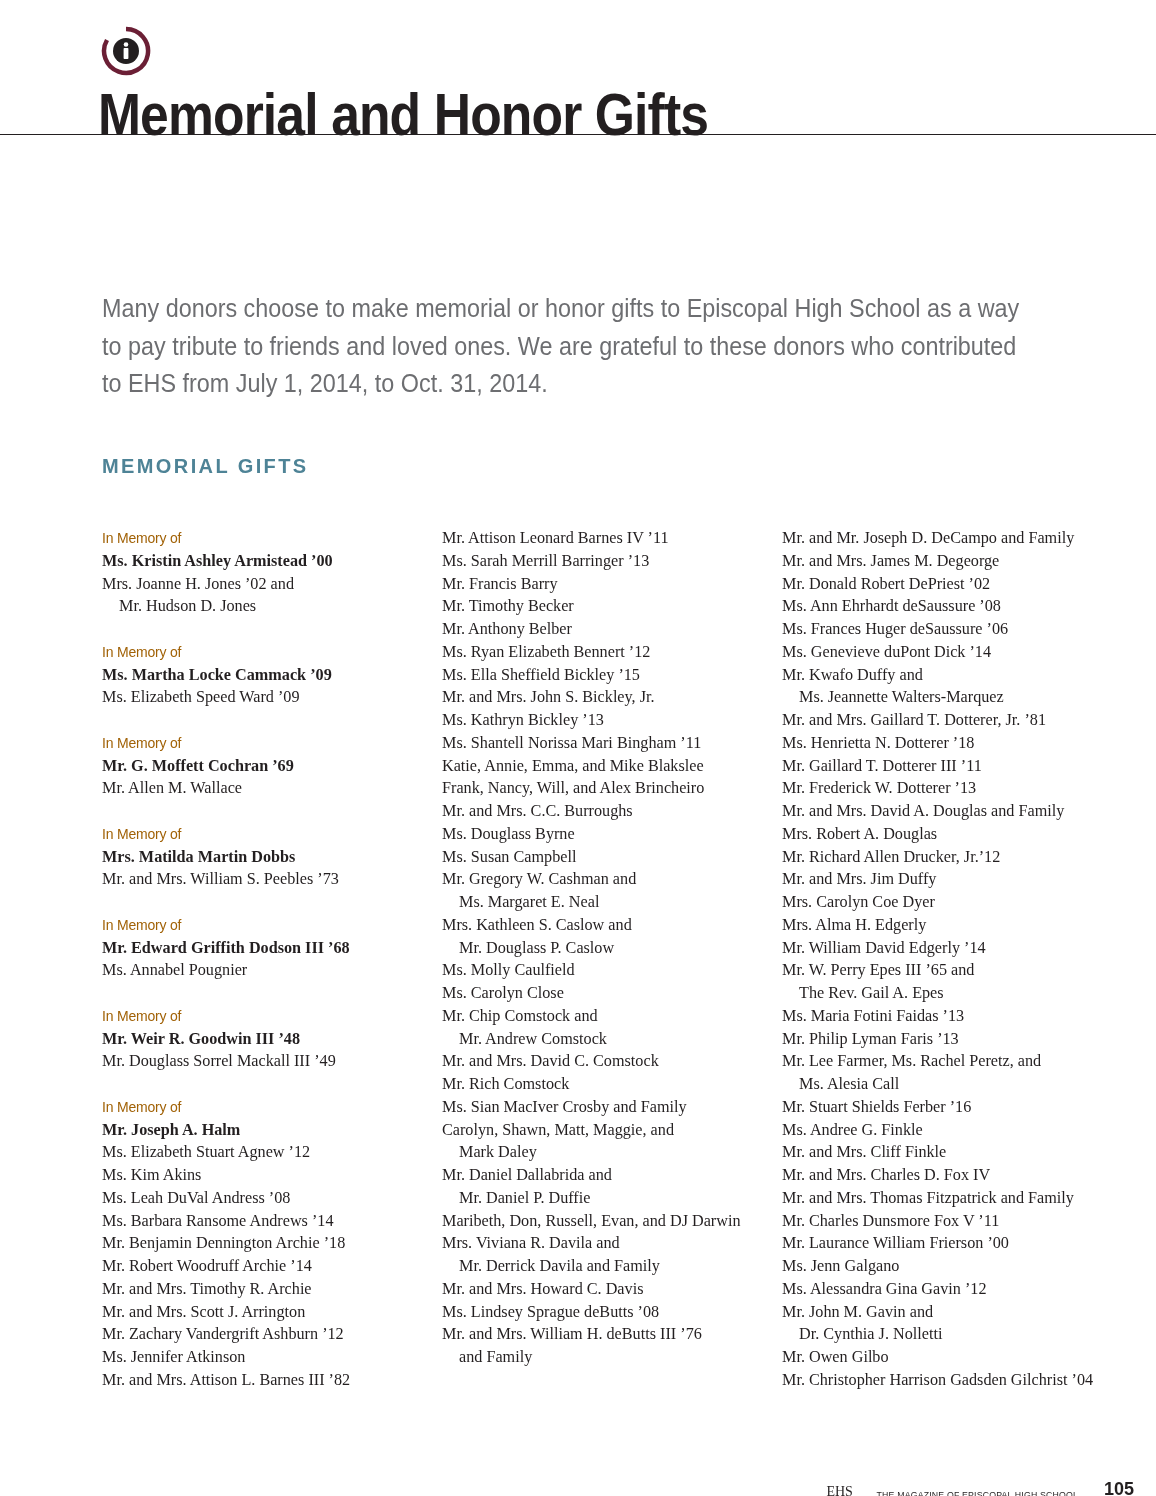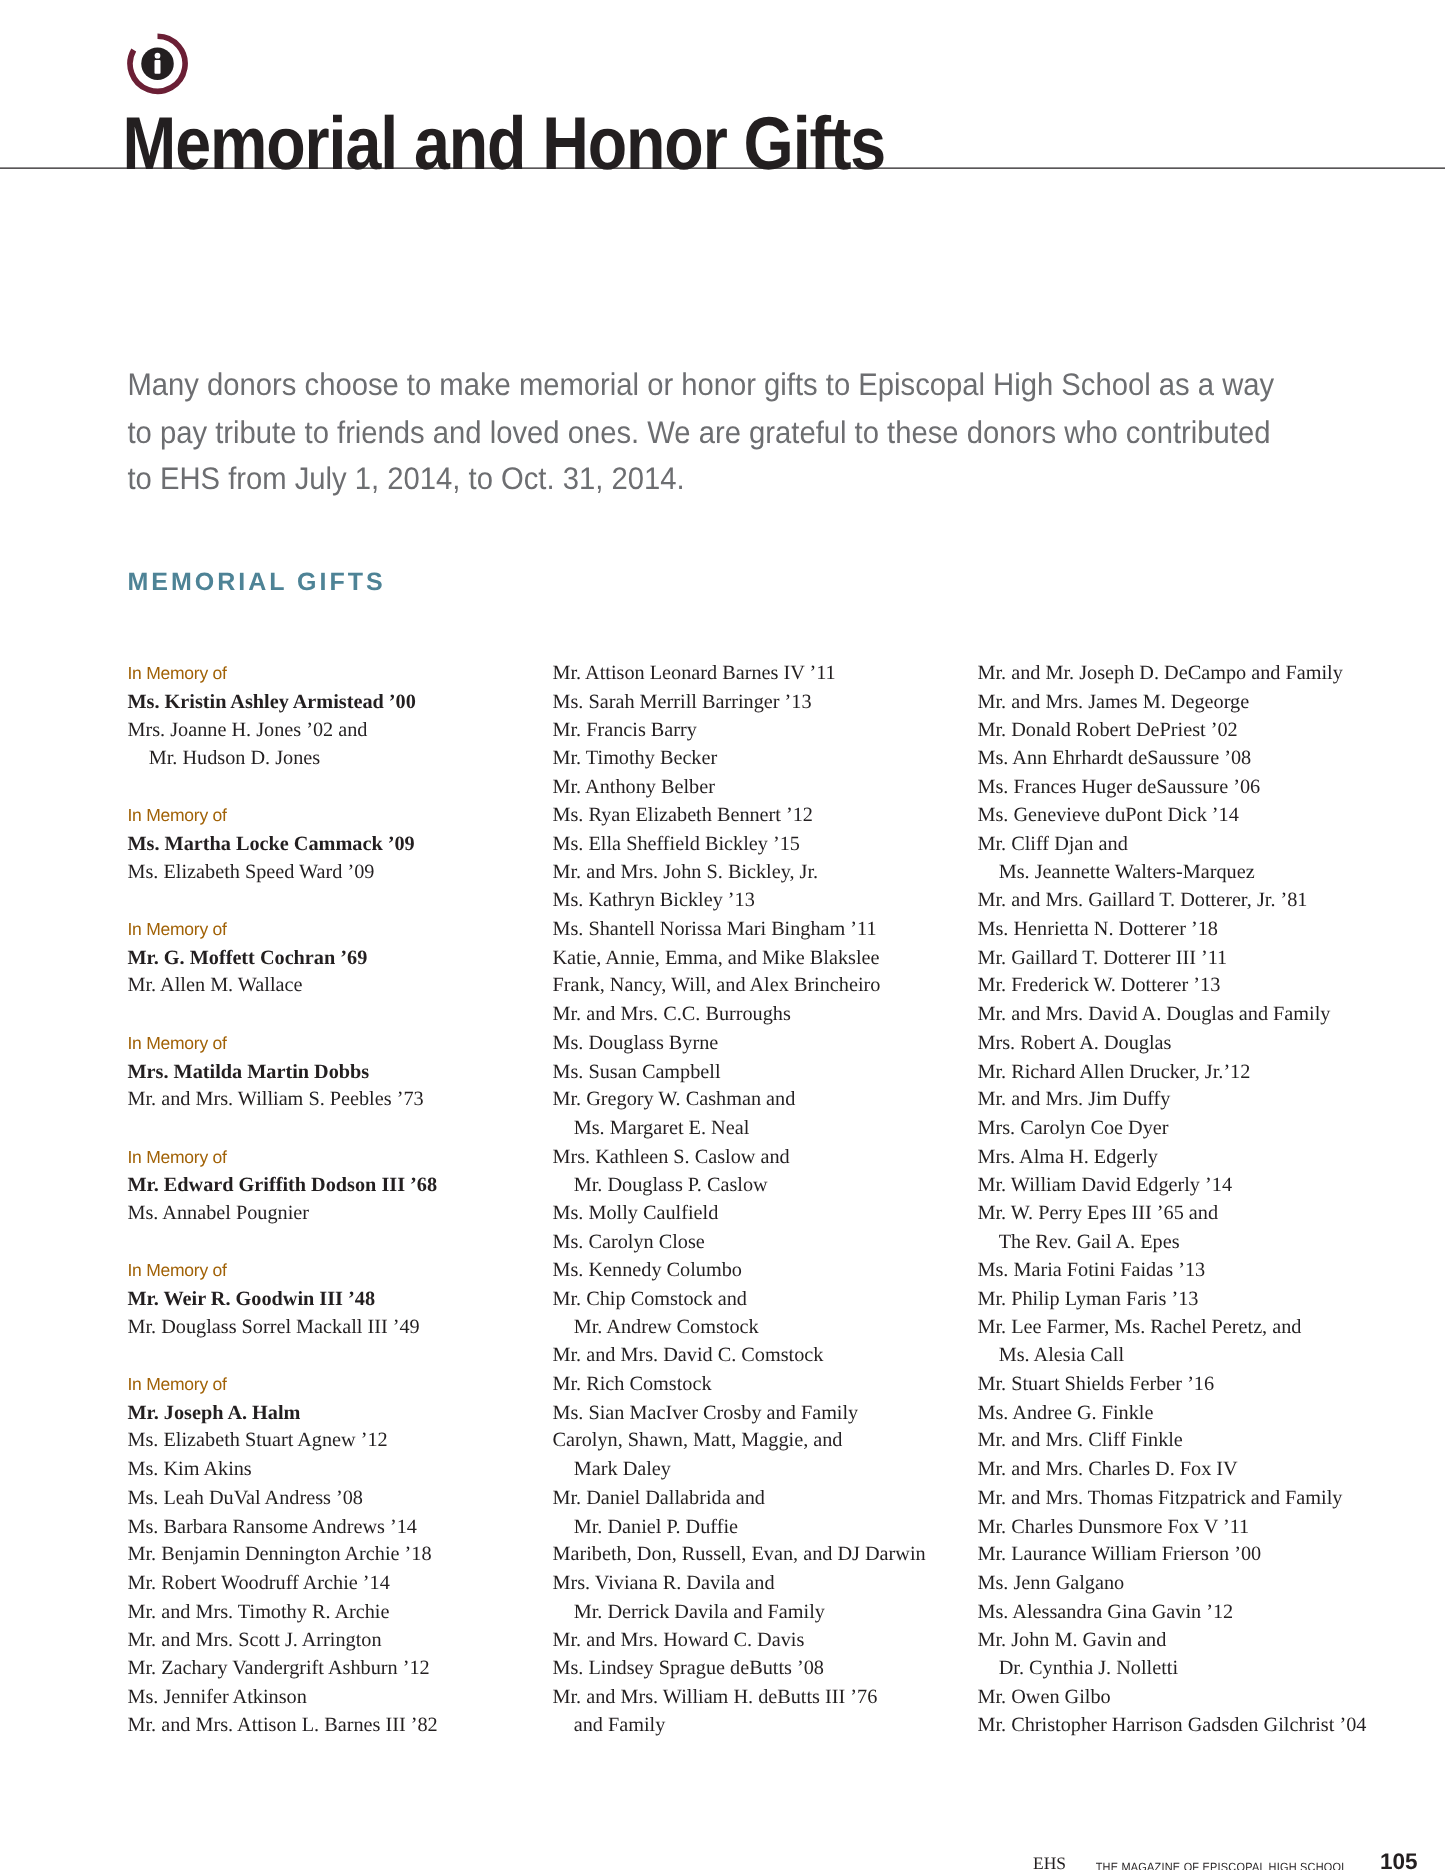--- a/index.html
+++ b/index.html
@@ -142,21 +142,20 @@
         <div class="line">Frank, Nancy, Will, and Alex Brincheiro</div>
         <div class="line">Mr. and Mrs. C.C. Burroughs</div>
         <div class="line">Ms. Douglass Byrne</div>
         <div class="line">Ms. Susan Campbell</div>
         <div class="line">Mr. Gregory W. Cashman and</div>
         <div class="line indent">Ms. Margaret E. Neal</div>
         <div class="line">Mrs. Kathleen S. Caslow and</div>
         <div class="line indent">Mr. Douglass P. Caslow</div>
         <div class="line">Ms. Molly Caulfield</div>
         <div class="line">Ms. Carolyn Close</div>
-        <div class="line">Ms. Kennedy Columbo</div>
         <div class="line">Mr. Chip Comstock and</div>
         <div class="line indent">Mr. Andrew Comstock</div>
         <div class="line">Mr. and Mrs. David C. Comstock</div>
         <div class="line">Mr. Rich Comstock</div>
         <div class="line">Ms. Sian MacIver Crosby and Family</div>
         <div class="line">Carolyn, Shawn, Matt, Maggie, and</div>
         <div class="line indent">Mark Daley</div>
         <div class="line">Mr. Daniel Dallabrida and</div>
         <div class="line indent">Mr. Daniel P. Duffie</div>
         <div class="line">Maribeth, Don, Russell, Evan, and DJ Darwin</div>
@@ -169,21 +168,21 @@
       </div>
     </div>
   <div class="col col-3">
       <div class="group">
         <div class="line">Mr. and Mr. Joseph D. DeCampo and Family</div>
         <div class="line">Mr. and Mrs. James M. Degeorge</div>
         <div class="line">Mr. Donald Robert DePriest ’02</div>
         <div class="line">Ms. Ann Ehrhardt deSaussure ’08</div>
         <div class="line">Ms. Frances Huger deSaussure ’06</div>
         <div class="line">Ms. Genevieve duPont Dick ’14</div>
-        <div class="line">Mr. Cliff Djan and</div>
+        <div class="line">Mr. Kwafo Duffy and</div>
         <div class="line indent">Ms. Jeannette Walters-Marquez</div>
         <div class="line">Mr. and Mrs. Gaillard T. Dotterer, Jr. ’81</div>
         <div class="line">Ms. Henrietta N. Dotterer ’18</div>
         <div class="line">Mr. Gaillard T. Dotterer III ’11</div>
         <div class="line">Mr. Frederick W. Dotterer ’13</div>
         <div class="line">Mr. and Mrs. David A. Douglas and Family</div>
         <div class="line">Mrs. Robert A. Douglas</div>
         <div class="line">Mr. Richard Allen Drucker, Jr.’12</div>
         <div class="line">Mr. and Mrs. Jim Duffy</div>
         <div class="line">Mrs. Carolyn Coe Dyer</div>

